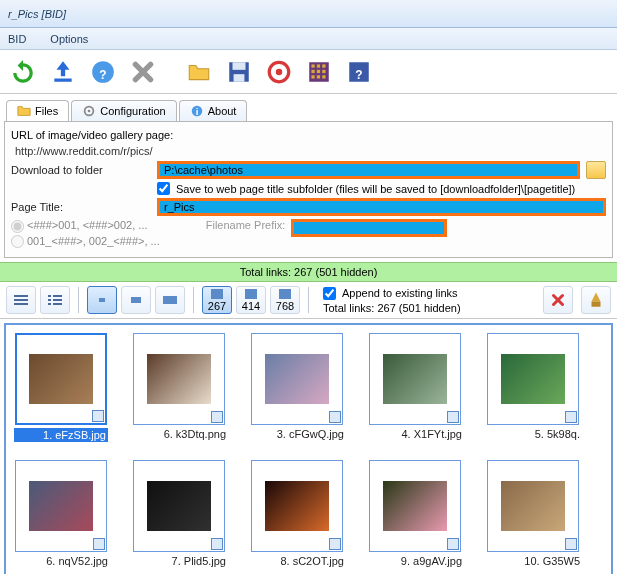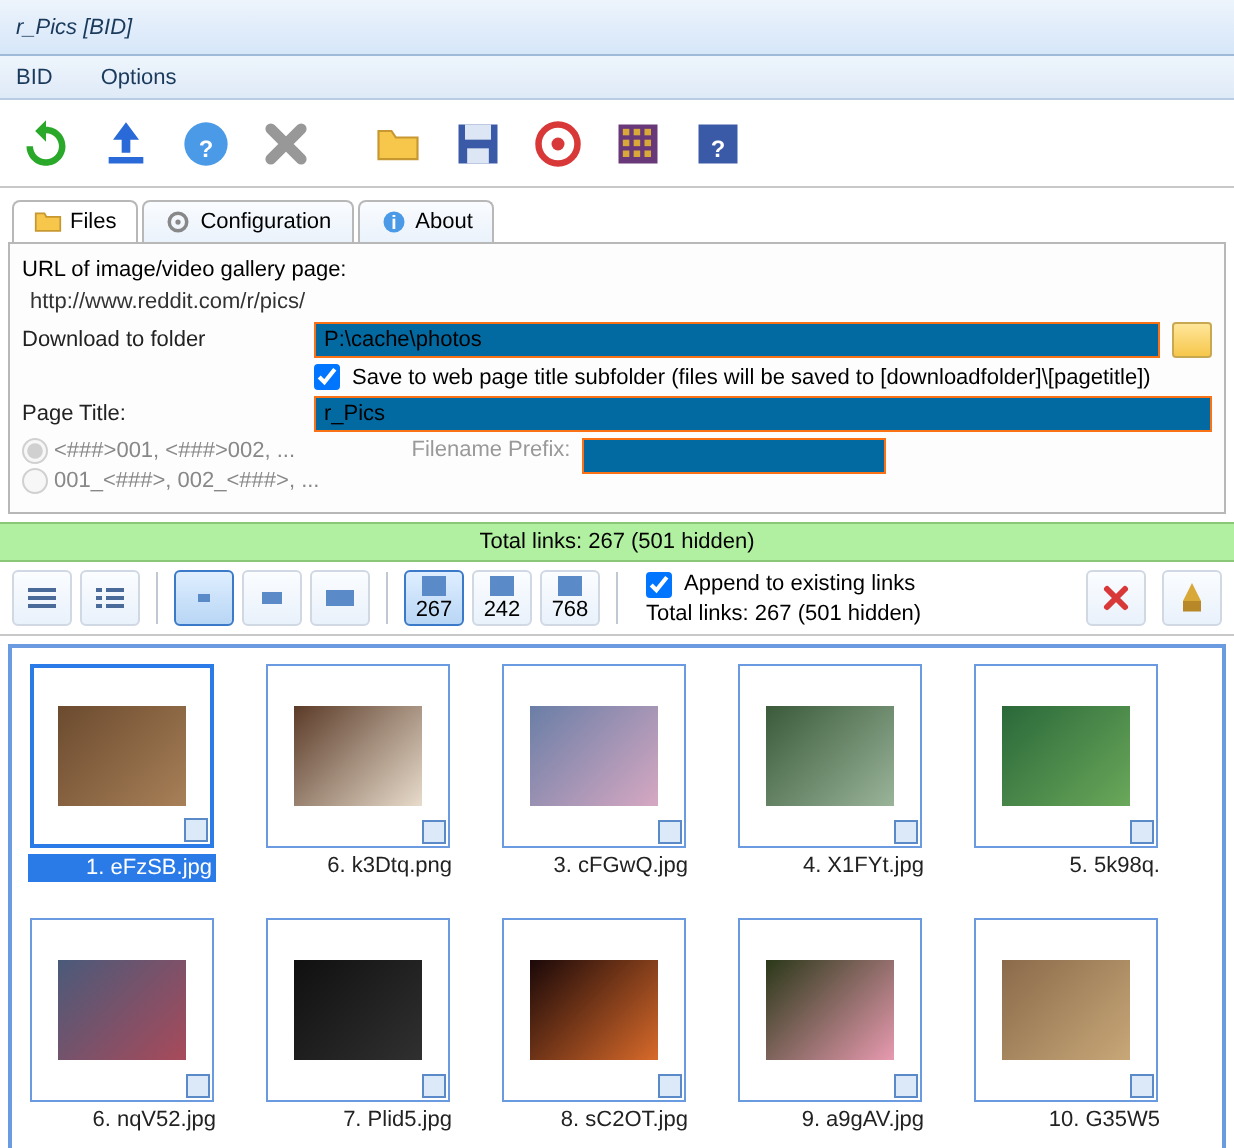--- a/index.html
+++ b/index.html
@@ -14,21 +14,21 @@
 .tool-btn svg { width: 26px; height: 26px; }
 
 .tabs { display: flex; margin: 6px 0 0 6px; }
 .tab { display: flex; align-items: center; gap: 4px; padding: 3px 10px; border: 1px solid #b8b8b8; border-bottom: none; background: linear-gradient(#fafcff, #eaf2fb); border-radius: 4px 4px 0 0; margin-right: 2px; cursor: pointer; }
 .tab.active { background: #fff; font-weight: normal; position: relative; z-index: 2; }
 .tab-icon { width: 14px; height: 14px; }
 
 .panel { border: 1px solid #b8b8b8; margin: 0 4px; padding: 4px 6px 6px 6px; background: #fdfdfd; }
 .row { display: flex; align-items: center; margin: 3px 0; gap: 6px; }
 .label { width: 140px; color: #222; }
-.text-input { flex: 1; border: 1px solid #f97316; padding: 1px 4px; height: 18px; background: #0369a1; }
+.text-input { flex: 1; border: 3px solid #f97316; padding: 1px 4px; height: 18px; background: #0ea5e9; }
 .url-text { color: #333; padding: 1px 4px; }
 .folder-btn { width: 20px; height: 18px; border: 1px solid #c8a850; background: linear-gradient(#ffe69a,#f6c74b); border-radius: 2px; cursor: pointer; }
 input[type=checkbox], input[type=radio] { margin-right: 3px; vertical-align: middle; }
 .cb-label { display: flex; align-items: center; gap: 3px; }
 .radio-stack { display: flex; flex-direction: column; gap: 2px; color: #888; }
 .radio-stack label { color: #888; }
 .prefix-label { color: #999; margin-left: 40px; }
 
 .totalbar { background: #b0f0a0; text-align: center; padding: 3px 0; border-top: 1px solid #8ac878; border-bottom: 1px solid #8ac878; margin-top: 4px; }
 
@@ -222,21 +222,21 @@
   <div class="size-btn sel">
       <svg width="12" height="10">
         <rect width="12" height="10" fill="#5a8ac8"></rect>
       </svg>
       <span>267</span>
     </div>
   <div class="size-btn">
       <svg width="12" height="10">
         <rect width="12" height="10" fill="#5a8ac8"></rect>
       </svg>
-      <span>242</span>
+      <span>414</span>
     </div>
   <div class="size-btn">
       <svg width="12" height="10">
         <rect width="12" height="10" fill="#5a8ac8"></rect>
       </svg>
       <span>768</span>
     </div>
   <div class="vsep"></div>
   <div class="appendblock">
     <label class="cb-label">

